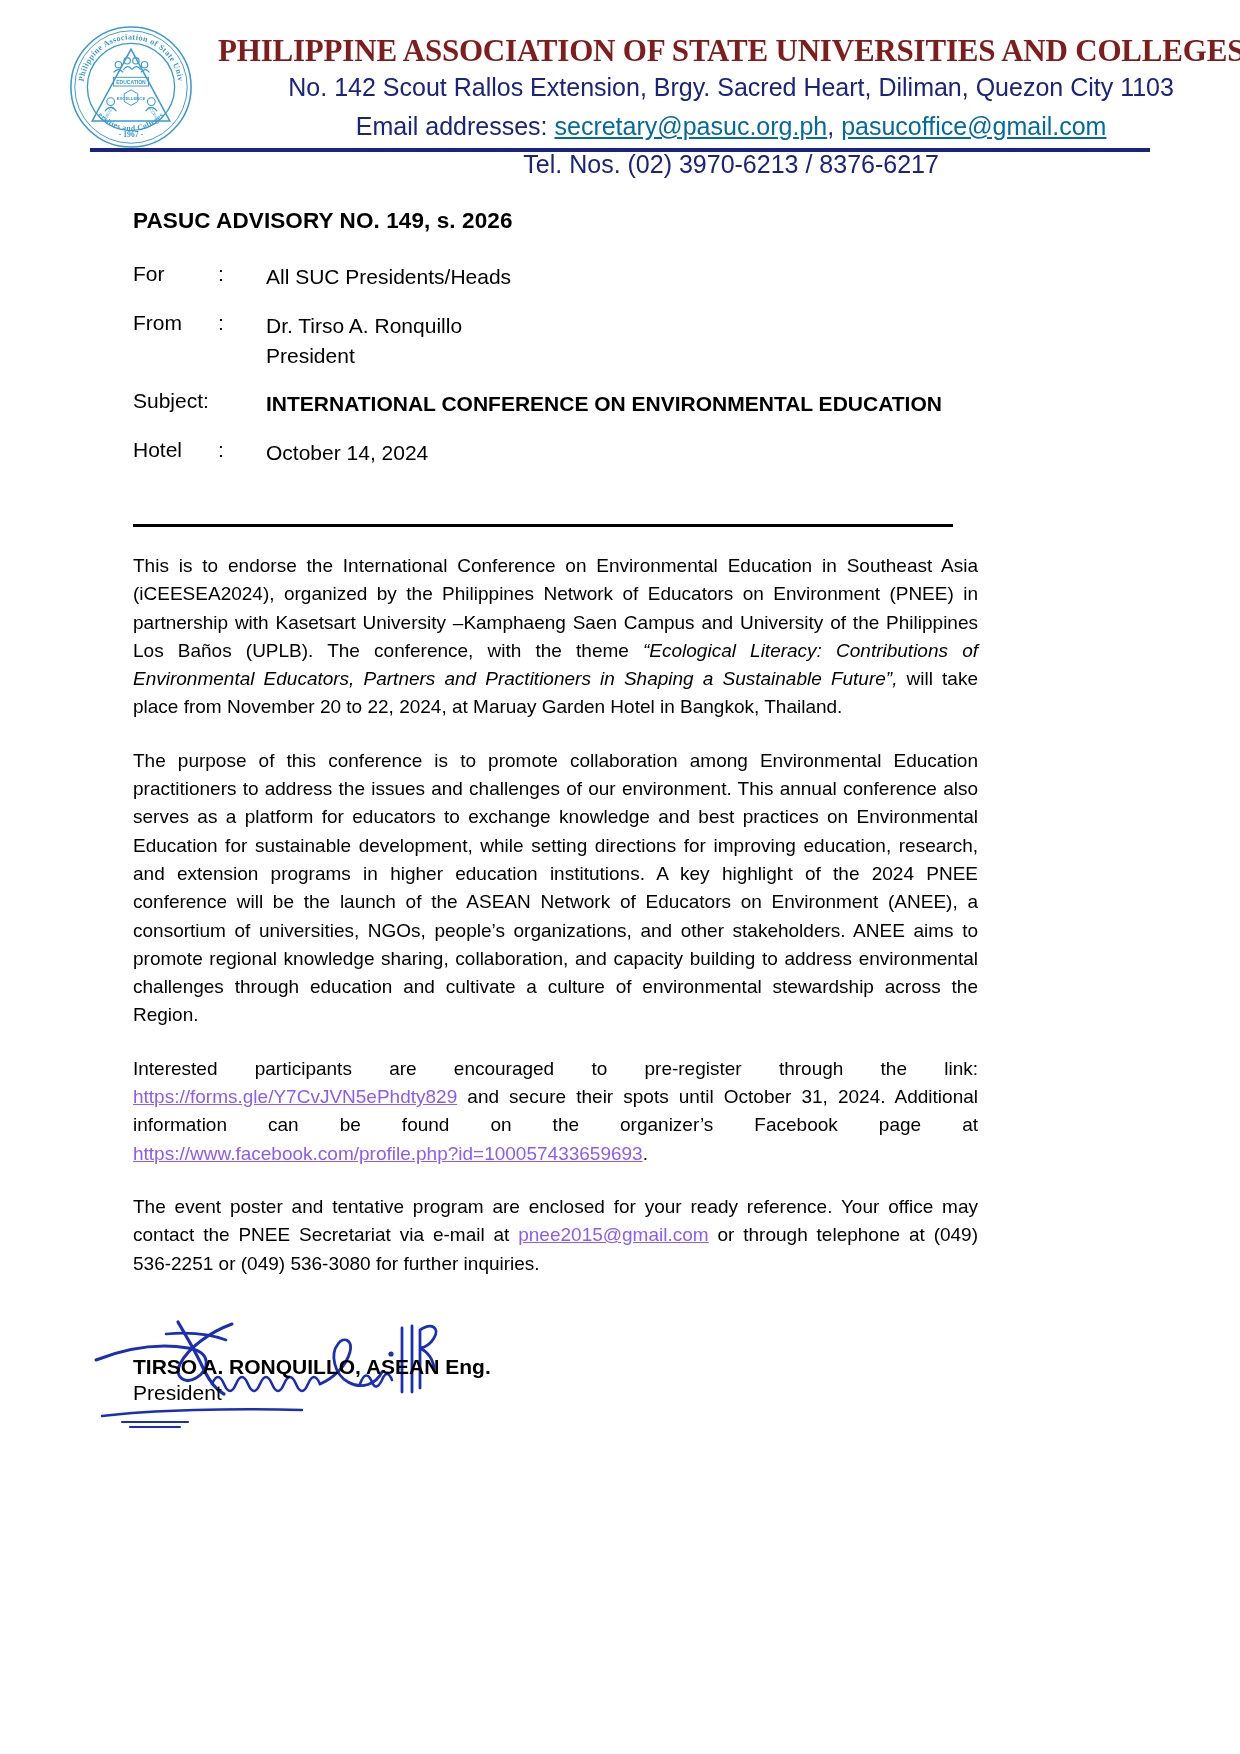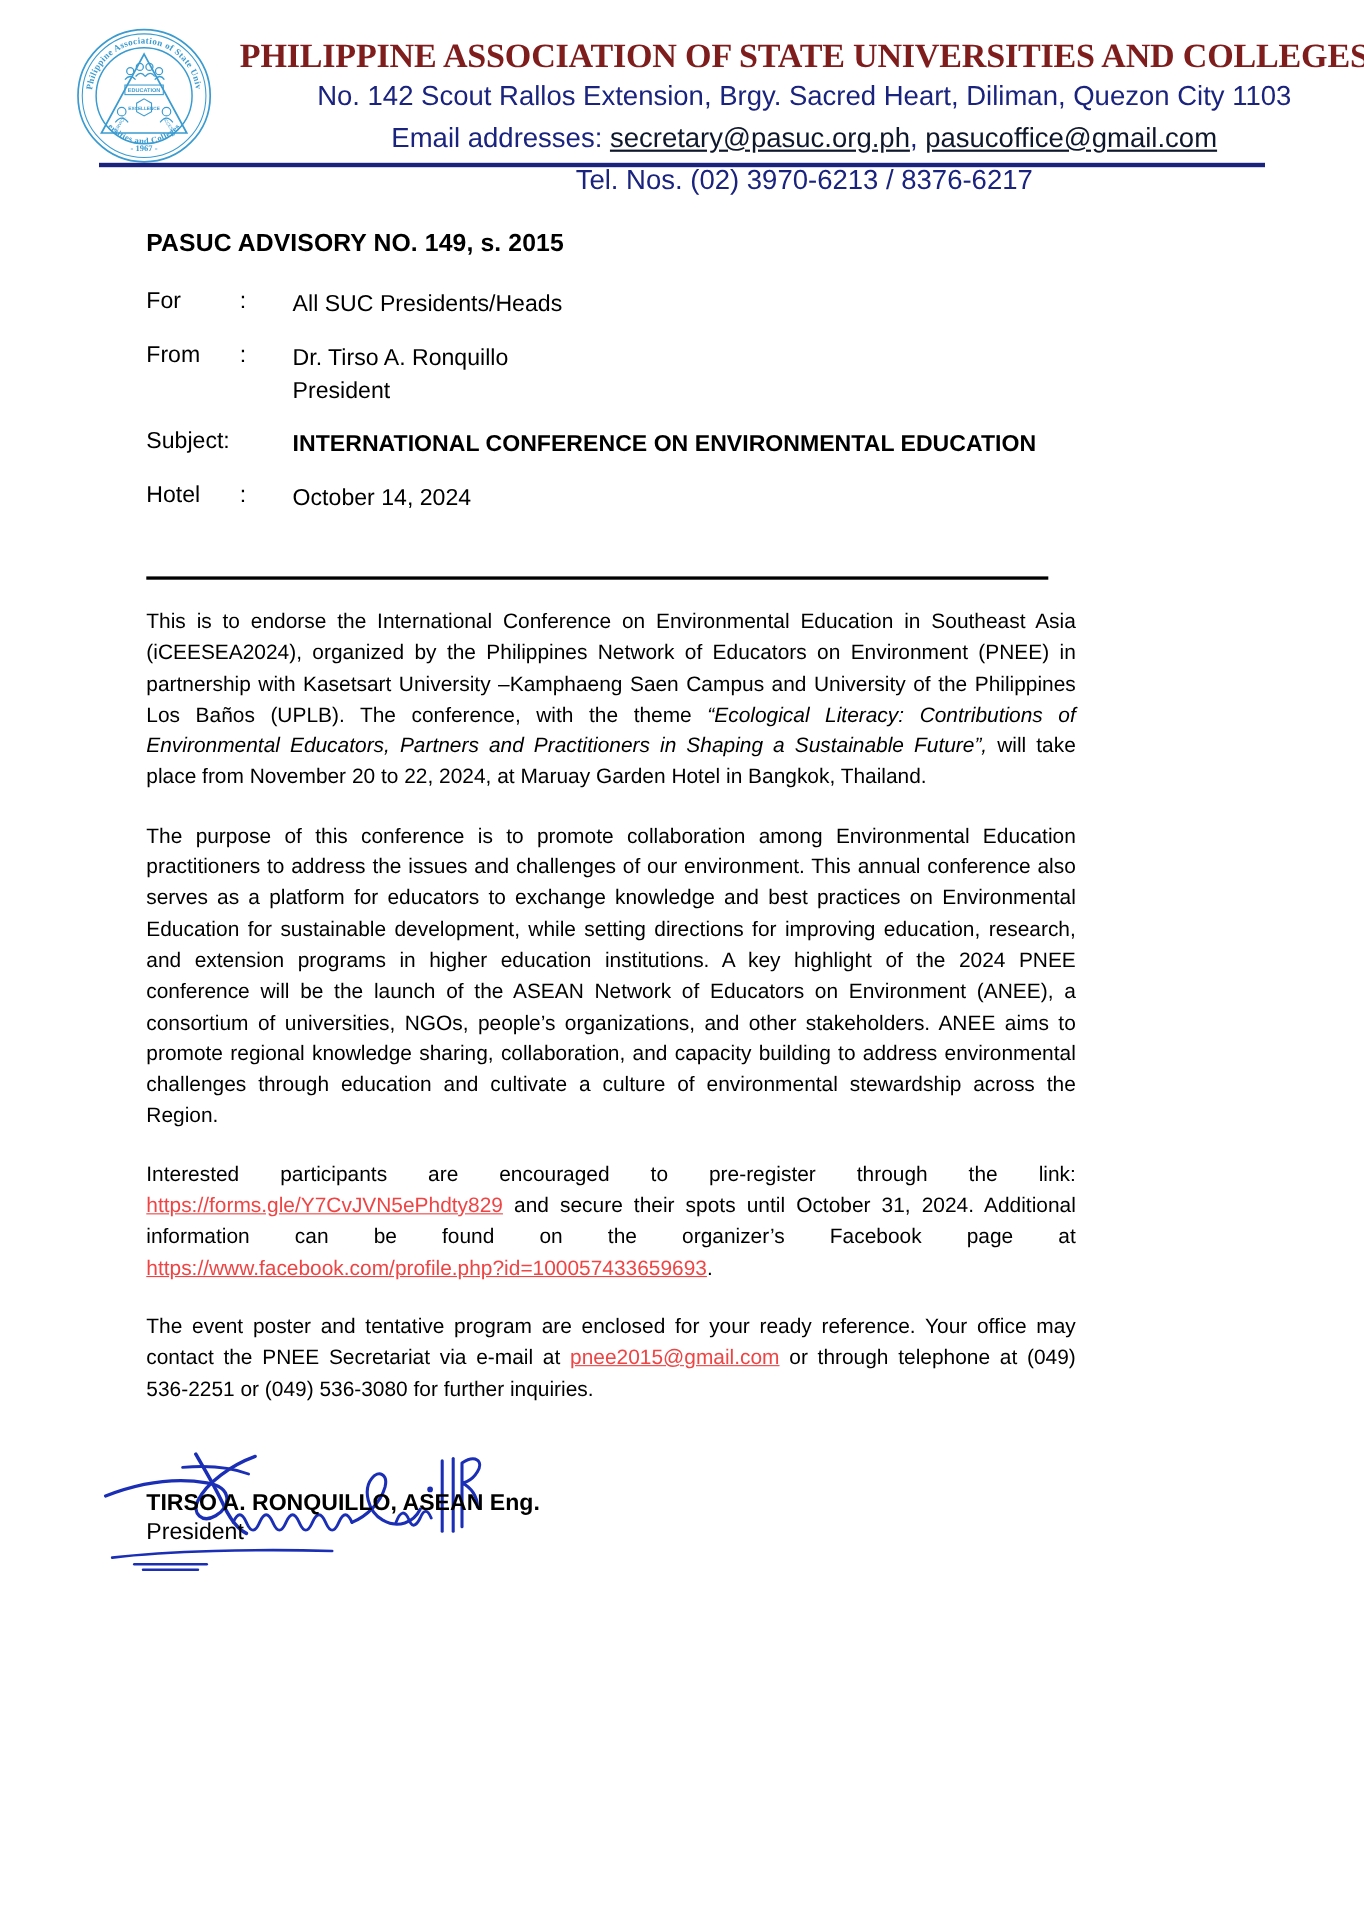--- a/index.html
+++ b/index.html
@@ -59,21 +59,21 @@
     line-height: 1.08;
   }
   .org-line {
     font-size: 25px;
     color: #1a237e;
     line-height: 1.42;
     margin-top: 3px;
     white-space: nowrap;
   }
   .org-line .mail-link {
-    color: #0f172a;
+    color: #0369a1;
     text-decoration: underline;
   }
   .head-rule {
     position: absolute;
     left: 90px;
     top: 148px;
     width: 1060px;
     height: 4px;
     background: #1a237e;
   }
@@ -144,21 +144,21 @@
   .body p {
     margin: 0 0 25px 0;
     font-size: 19px;
     line-height: 1.49;
     text-align: justify;
     text-justify: inter-word;
   }
   .body p:last-child { margin-bottom: 0; }
   .italic { font-style: italic; }
   a.doclink {
-    color: #ef4444;
+    color: #8b5cf6;
     text-decoration: underline;
   }
 
   
   .sig-area {
     position: absolute;
     left: 92px;
     top: 1288px;
     width: 500px;
     height: 145px;
@@ -224,21 +224,21 @@
     <div class="org-block">
       <div class="org-name">PHILIPPINE ASSOCIATION OF STATE UNIVERSITIES AND COLLEGES</div>
       <div class="org-line">No. 142 Scout Rallos Extension, Brgy. Sacred Heart, Diliman, Quezon City 1103</div>
       <div class="org-line"><span>Email addresses: </span><a class="mail-link" href="#">secretary@pasuc.org.ph</a><span>, </span><a class="mail-link" href="#">pasucoffice@gmail.com</a></div>
       <div class="org-line">Tel. Nos. (02) 3970-6213 / 8376-6217</div>
     </div>
   </div>
 
   <div class="head-rule"></div>
 
-  <div class="advisory-title">PASUC ADVISORY NO. 149, s. 2015</div>
+  <div class="advisory-title">PASUC ADVISORY NO. 149, s. 2026</div>
 
   <div class="meta">
 
     <div class="meta-row">
       <div class="meta-label">For</div>
       <div class="meta-colon">:</div>
       <div class="meta-value">All SUC Presidents/Heads</div>
     </div>
 
     <div class="meta-row">

